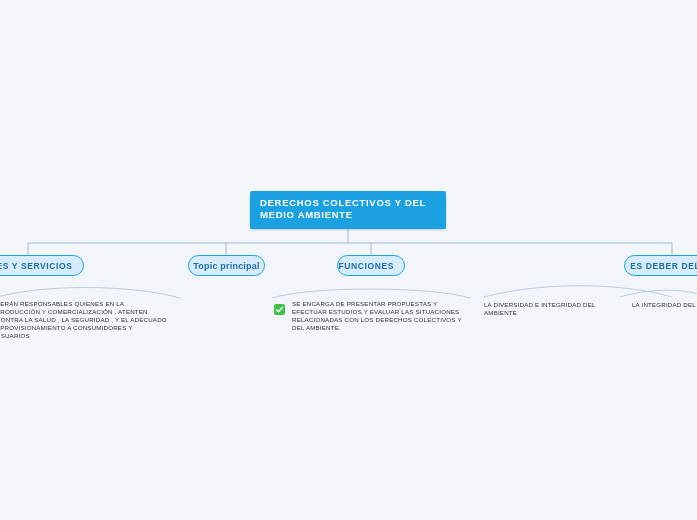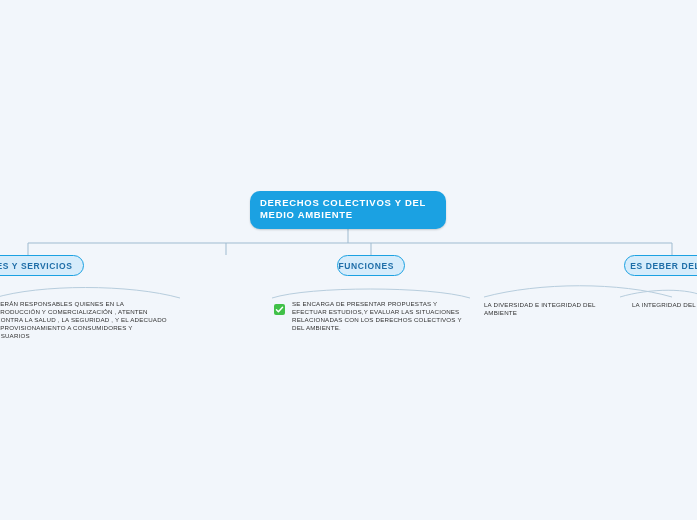--- a/index.html
+++ b/index.html
@@ -30,21 +30,21 @@
   }
 
   
   .root-node {
     position: absolute;
     left: 250px;
     top: 191px;
     width: 196px;
     height: 38px;
     background: #1ba1e2;
-    border-radius: 10px;
+    border-radius: 2px;
     box-shadow: 0 1px 2px rgba(0,0,0,0.18);
     box-sizing: border-box;
     padding: 6px 10px 0 10px;
   }
   .root-node .root-label {
     color: #ffffff;
     font-size: 9.5px;
     font-weight: bold;
     letter-spacing: 0.7px;
     line-height: 12px;
@@ -159,20 +159,23 @@
   </svg>
 
   <div class="root-node">
     <div class="root-label">DERECHOS COLECTIVOS Y DEL MEDIO AMBIENTE</div>
   </div>
 
   <div class="pill" id="pill-bienes">
     <span>ENES Y SERVICIOS</span>
   </div>
 
+  <div class="pill plain" id="pill-topic">
+    <span>Topic principal</span>
+  </div>
 
   <div class="pill" id="pill-funciones">
     <span>FUNCIONES</span>
   </div>
 
   <div class="pill" id="pill-deber">
     <span>ES DEBER DEL ES</span>
   </div>
 
   <div class="leaf" id="leaf-bienes">

